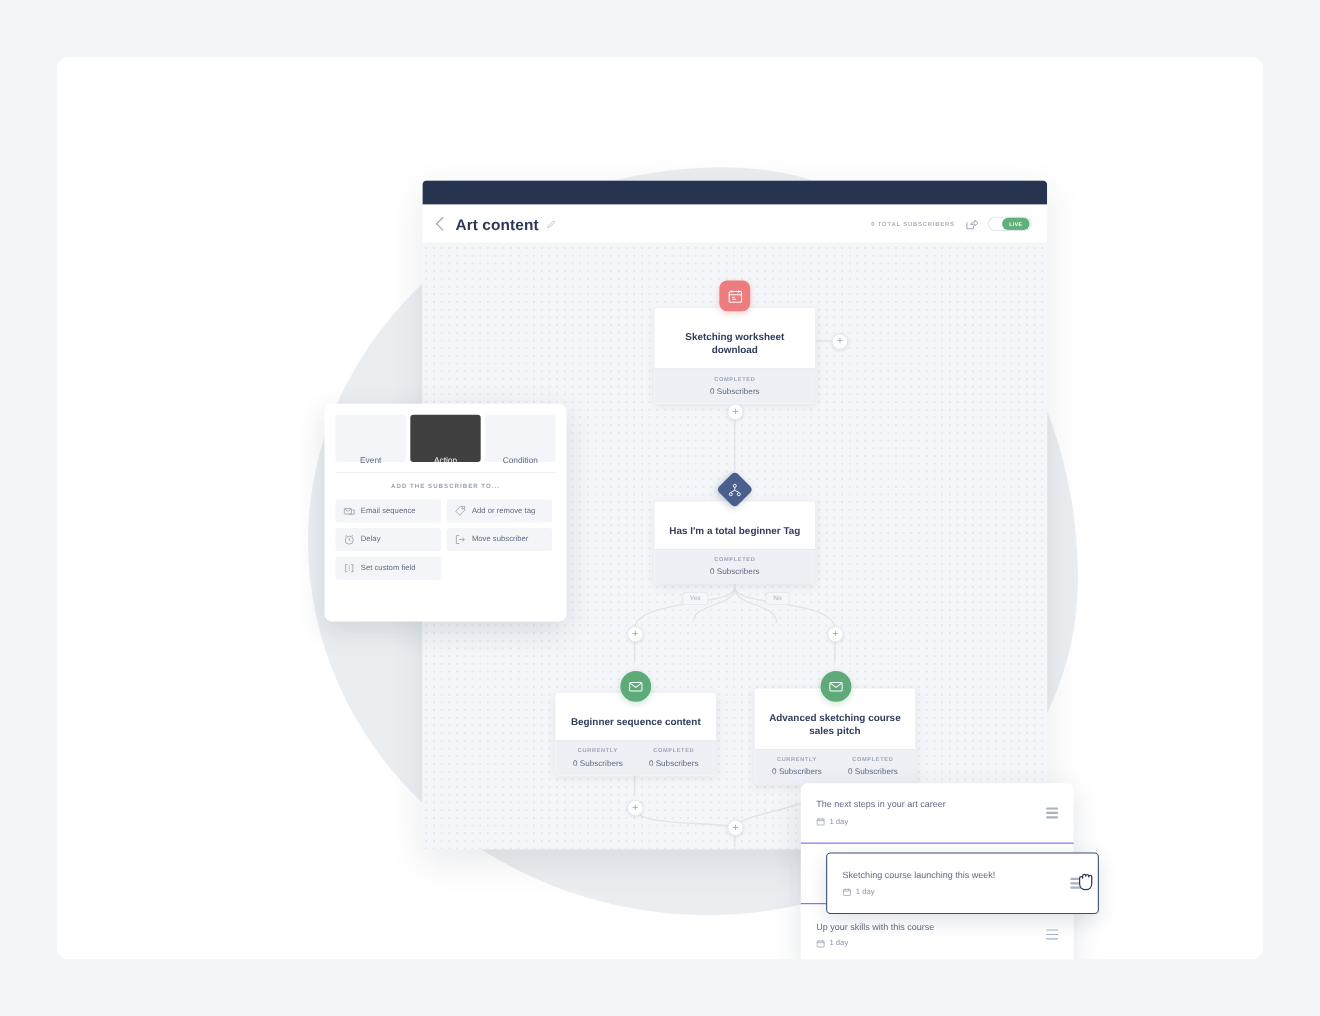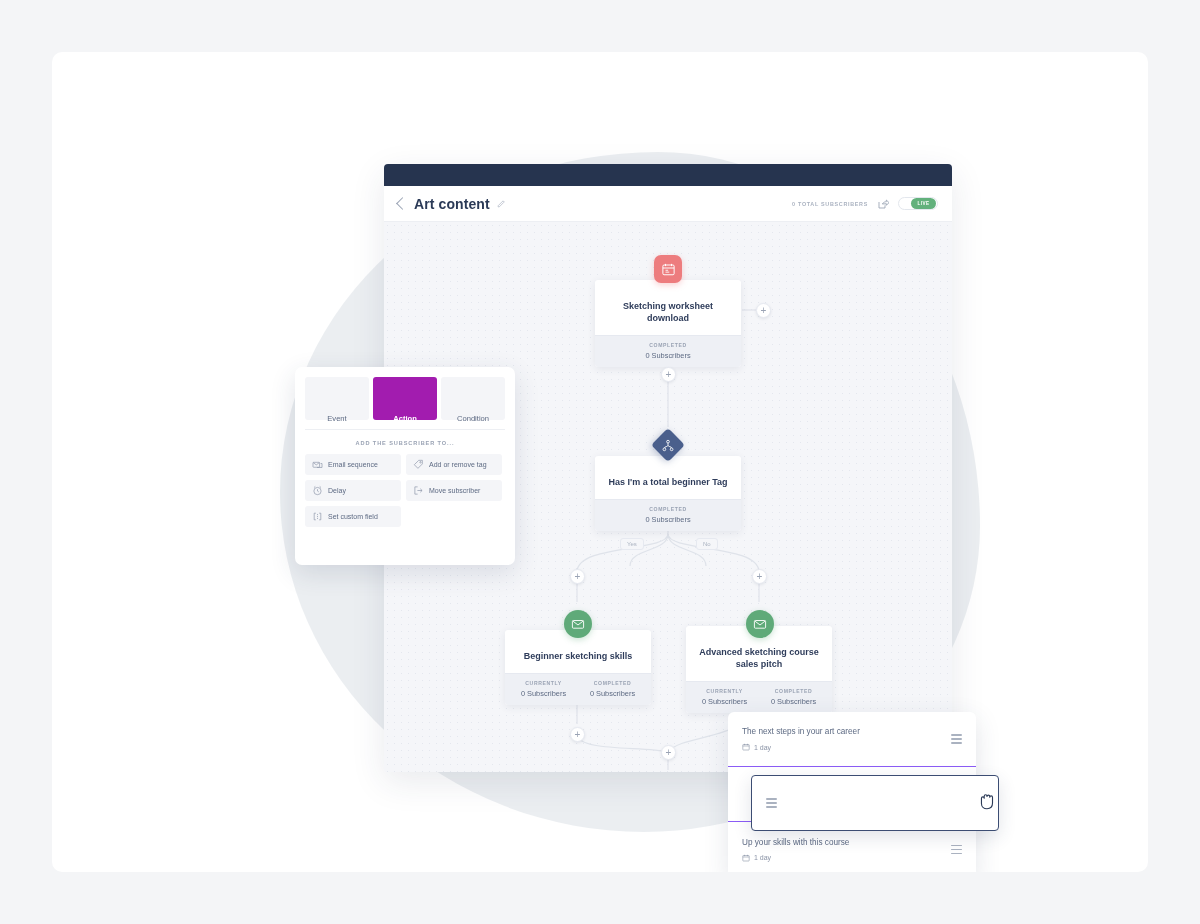--- a/index.html
+++ b/index.html
@@ -151,21 +151,21 @@
     box-shadow: 0 8px 26px rgba(46,60,90,.14);
     padding: 10px;
   }
   .tab-row { display: flex; gap: 4px; }
   .tab {
     flex: 1; height: 43px; border-radius: 3px;
     background: #f4f5f8;
     display: flex; flex-direction: column;
     align-items: center; justify-content: center; gap: 5px;
   }
-  .tab.active { background: #a21caf; font-weight: bold; }
+  .tab.active { background: #404040; }
   .tab-label { font-size: 7.6px; color: #5d6a83; margin-top: 34px; }
   .tab.active .tab-label { color: #ffffff; }
   .panel-divider { margin: 9px 0 0; border-top: 1px solid #edeff3; }
   #panel-heading {
     text-align: center; font-size: 5.6px; font-weight: bold;
     letter-spacing: .9px; color: #9aa3b4; margin: 10px 0 8px;
   }
   .opt-grid { display: flex; flex-wrap: wrap; gap: 5px; }
   .opt {
     width: 96px; height: 21px; border-radius: 3px;
@@ -308,21 +308,21 @@
         </svg>
       </div>
 
       <div class="branch-label" style="left:236px; top:316px;">Yes</div>
       <div class="branch-label" style="left:312px; top:316px;">No</div>
 
       <div class="plus" style="left:186px; top:347px;">+</div>
       <div class="plus" style="left:368px; top:347px;">+</div>
 
       <div class="node" style="left:121px; top:408px;">
-        <div class="node-title">Beginner sketching skills</div>
+        <div class="node-title">Beginner sequence content</div>
         <div class="node-stats">
           <div class="stat">
             <div class="stat-label">CURRENTLY</div>
             <div class="stat-value">0 Subscribers</div>
           </div>
           <div class="stat">
             <div class="stat-label">COMPLETED</div>
             <div class="stat-value">0 Subscribers</div>
           </div>
         </div>
@@ -476,20 +476,30 @@
       <div class="drag-handle">
           <span></span>
           <span></span>
           <span></span>
         </div>
     </div>
 
   </div>
 
   <div id="email-dragged">
+    <div class="email-text">
+      <div class="email-subject">Sketching course launching this week!</div>
+      <div class="email-meta">
+        <svg width="8" height="8" viewBox="0 0 16 16">
+          <rect x="1.6" y="3" width="12.8" height="11" rx="1.2" fill="none" stroke="#8a93a6" stroke-width="1.2"></rect>
+          <path d="M1.6 6h12.8M5 1.6v2.8M11 1.6v2.8" stroke="#8a93a6" stroke-width="1.2"></path>
+        </svg>
+        <span>1 day</span>
+      </div>
+    </div>
     <div class="drag-handle">
         <span></span>
         <span></span>
         <span></span>
       </div>
     <svg id="grab-cursor" width="19" height="21" viewBox="0 0 22 24">
       <path d="M4 13V9.4c0-.9.7-1.6 1.6-1.6s1.6.7 1.6 1.6V7c0-.9.7-1.6 1.6-1.6S10.4 6.1 10.4 7v.4c0-.9.7-1.6 1.6-1.6s1.6.7 1.6 1.6v.8c0-.9.7-1.6 1.6-1.6S16.8 7.3 16.8 8.2V15c0 4-2.6 6.6-6.4 6.6C6.6 21.6 4 19 4 15.4z" fill="#ffffff" stroke="#2b3a57" stroke-width="1.3" stroke-linejoin="round"></path>
     </svg>
   </div>
 

